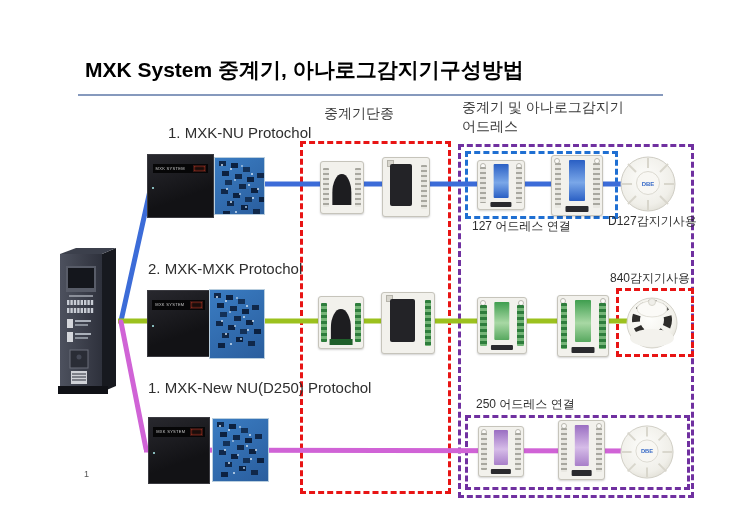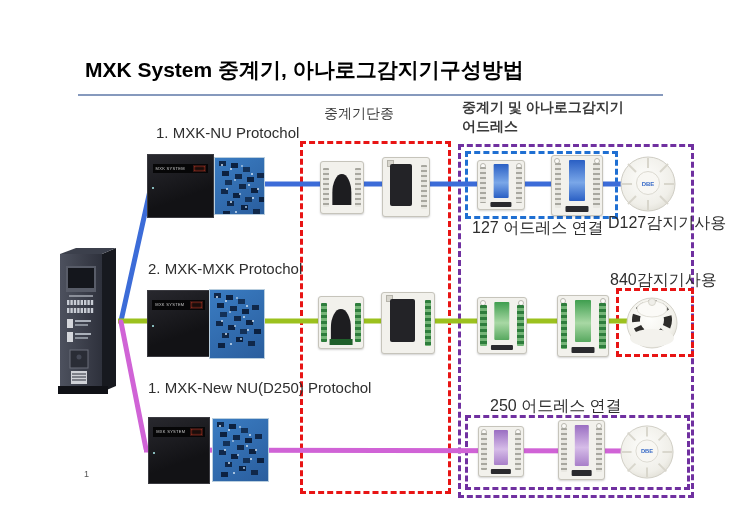--- a/index.html
+++ b/index.html
@@ -3,21 +3,21 @@
 <meta charset="utf-8">
 <style>
   html,body{margin:0;padding:0;background:#fff;}
   #slide{position:relative;width:743px;height:518px;background:#ffffff;overflow:hidden;
          font-family:"Liberation Sans",sans-serif;}
   
   .title{position:absolute;left:85px;top:56px;z-index:5;font-size:21px;font-weight:bold;color:#000;}
   .underline{position:absolute;left:78px;top:94px;width:585px;height:2px;background:#8699bd;z-index:5;}
   .collabel{position:absolute;z-index:5;font-size:14px;color:#3a3a3a;line-height:19px;}
   .rowlabel{position:absolute;z-index:5;font-size:15px;color:#2e2e2e;}
-  .note{position:absolute;z-index:5;font-size:16px;color:#2e2e2e;}
+  .note{position:absolute;z-index:5;font-size:12px;color:#2e2e2e;}
   .pagenum{position:absolute;left:84px;top:469px;z-index:5;font-size:9px;color:#555;}
   
   .gbox{position:absolute;z-index:1;}
   .b-red{border:3px dashed #e81414;}
   .b-purple{border:3px dashed #7030a0;}
   .b-blue{border:3px dashed #1f6fd2;}
   
   #wires{position:absolute;left:0;top:0;z-index:2;}
   
   .dev{position:absolute;z-index:3;}
@@ -57,33 +57,33 @@
 </style>
 </head>
 <body>
 
 <div id="slide">
 
   <div class="title">MXK System 중계기, 아나로그감지기구성방법</div>
   <div class="underline"></div>
 
   <div class="collabel" style="left:324px;top:104px;">중계기단종</div>
-  <div class="collabel" style="left:462px;top:98px;font-weight:bold;">
+  <div class="collabel" style="left:462px;top:98px;">
     <span>중계기 및 아나로그감지기</span><br>
     <span>어드레스</span>
   </div>
 
-  <div class="rowlabel" style="left:156px;top:124px;">1. MXK-NU Protochol</div>
+  <div class="rowlabel" style="left:168px;top:124px;">1. MXK-NU Protochol</div>
   <div class="rowlabel" style="left:148px;top:260px;">2. MXK-MXK Protochol</div>
   <div class="rowlabel" style="left:148px;top:379px;">1. MXK-New NU(D250) Protochol</div>
 
   <div class="note" style="left:472px;top:218px;">127 어드레스 연결</div>
   <div class="note" style="left:608px;top:213px;text-align:center;">D127감지기사용</div>
   <div class="note" style="left:610px;top:270px;">840감지기사용</div>
-  <div class="note" style="left:490px;top:396px;">250 어드레스 연결</div>
+  <div class="note" style="left:476px;top:396px;">250 어드레스 연결</div>
 
   <div class="pagenum">1</div>
 
   <div class="gbox b-red" style="left:300px;top:141px;width:145px;height:347px;"></div>
   <div class="gbox b-purple" style="left:458px;top:144px;width:230px;height:348px;"></div>
   <div class="gbox b-blue" style="left:465px;top:151px;width:147px;height:62px;"></div>
   <div class="gbox b-red" style="left:616px;top:288px;width:72px;height:63px;"></div>
   <div class="gbox b-purple" style="left:465px;top:415px;width:219px;height:69px;"></div>
 
   <svg id="wires" width="743" height="518">

